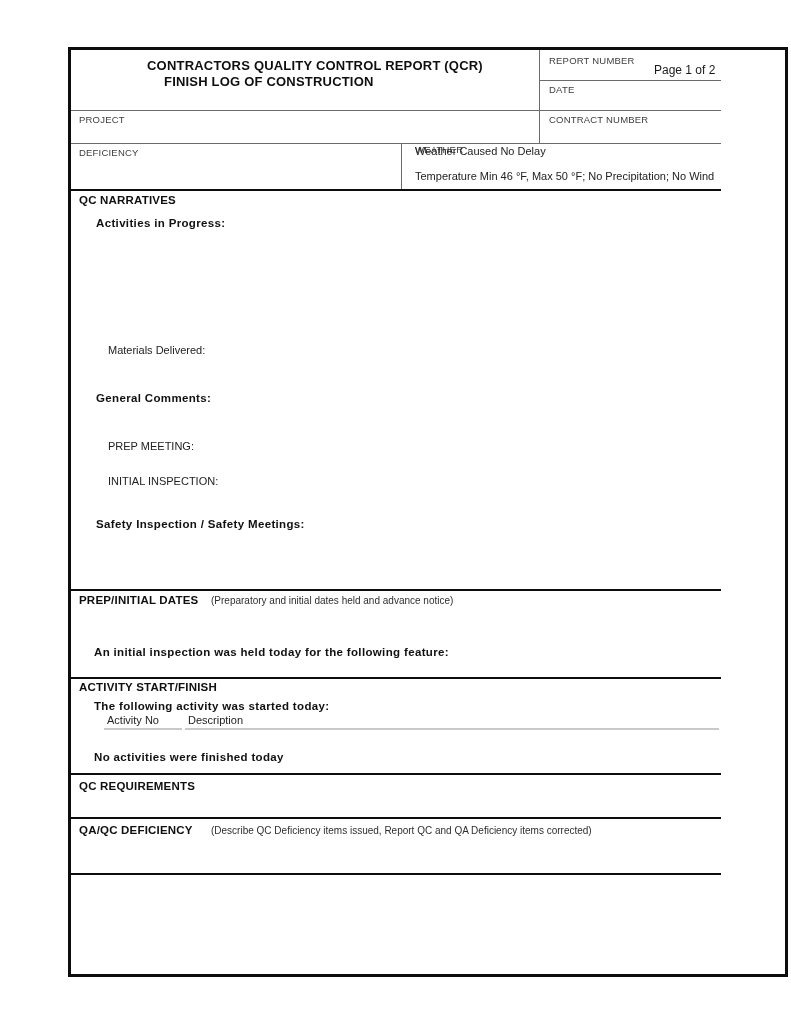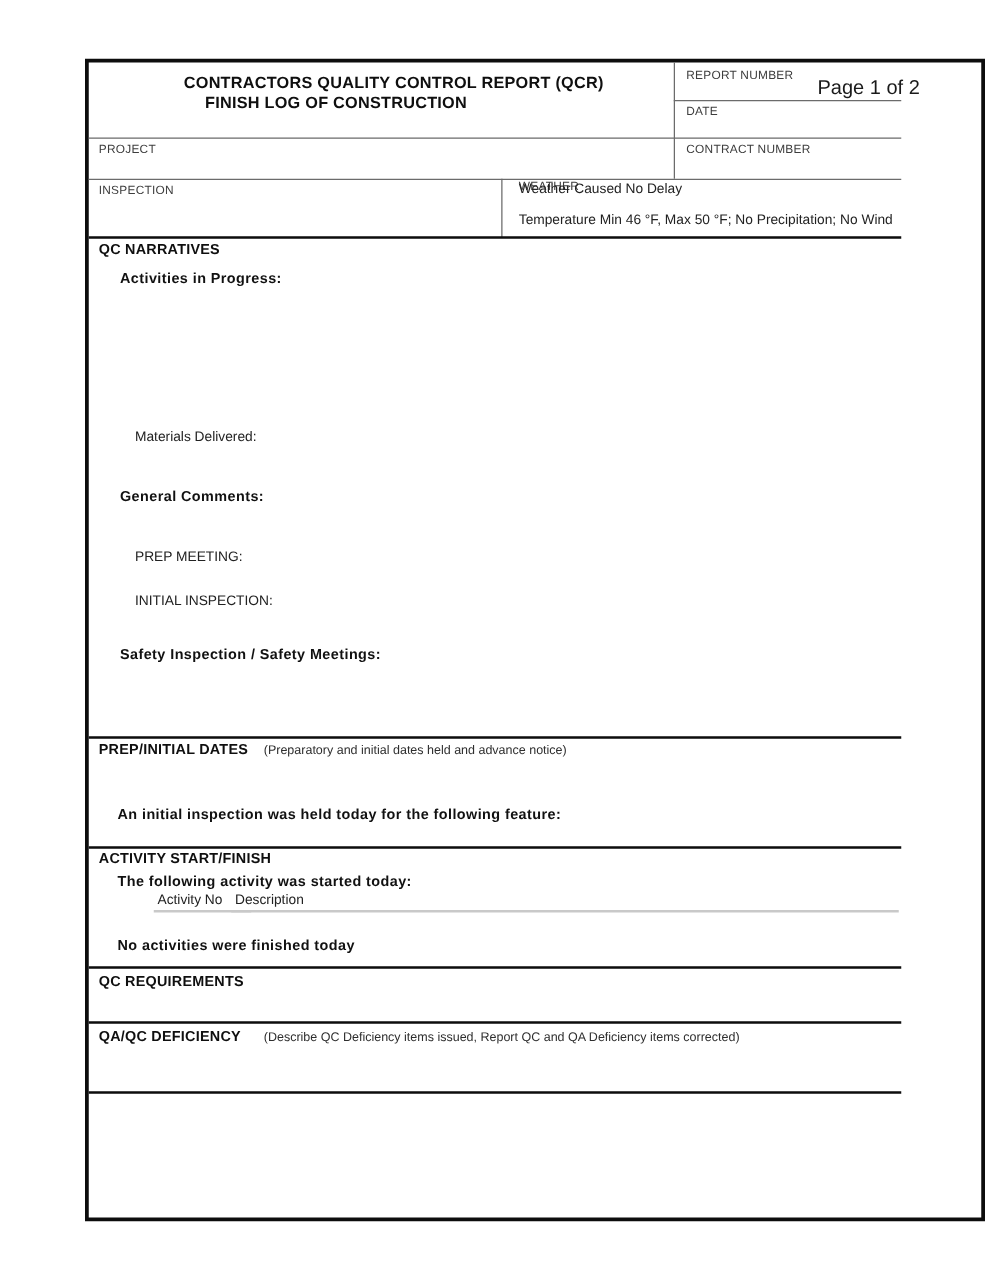--- a/index.html
+++ b/index.html
@@ -59,21 +59,21 @@
   .col-underline {
     position: absolute;
     height: 17px;
     border-bottom: 2px solid #c9c9c9;
     font-size: 11px; line-height: 14px;
     color: #222222; white-space: nowrap;
     padding-left: 3px;
   }
   .page-num {
     position: absolute;
-    font-size: 16px; line-height: 13px;
+    font-size: 12px; line-height: 13px;
     color: #1a1a1a; white-space: nowrap;
   }
 </style>
 </head>
 <body>
 
 <div class="form">
 
   <div class="vline" style="left:468px; top:0; width:1px; height:93px;"></div>
   <div class="hline" style="left:468px; top:30px; width:182px; height:1px;"></div>
@@ -91,40 +91,40 @@
   <div class="title-line" style="left:76px; top:8px;">CONTRACTORS QUALITY CONTROL REPORT (QCR)</div>
   <div class="title-line" style="left:93px; top:24px;">FINISH LOG OF CONSTRUCTION</div>
 
   <div class="lbl" style="left:478px; top:5px;">REPORT NUMBER</div>
   <div class="page-num" style="left:583px; top:14px;">Page 1 of 2</div>
   <div class="lbl" style="left:478px; top:34px;">DATE</div>
 
   <div class="lbl" style="left:8px; top:64px;">PROJECT</div>
   <div class="lbl" style="left:478px; top:64px;">CONTRACT NUMBER</div>
 
-  <div class="lbl" style="left:8px; top:97px;">INSPECTION</div>
+  <div class="lbl" style="left:8px; top:97px;">DEFICIENCY</div>
   <div class="lbl" style="left:344px; top:94px;">WEATHER</div>
   <div class="body-txt" style="left:344px; top:95px;">Weather Caused No Delay</div>
   <div class="body-txt" style="left:344px; top:119.5px;">Temperature Min 46 °F, Max 50 °F; No Precipitation; No Wind</div>
 
   <div class="sect-title" style="left:8px; top:143px;">QC NARRATIVES</div>
   <div class="bold-txt" style="left:25px; top:166px;">Activities in Progress:</div>
   <div class="body-txt" style="left:37px; top:282px;margin-top:12px;">Materials Delivered:</div>
   <div class="bold-txt" style="left:25px; top:341px;">General Comments:</div>
   <div class="body-txt" style="left:37px; top:390px;">PREP MEETING:</div>
   <div class="body-txt" style="left:37px; top:425px;">INITIAL INSPECTION:</div>
   <div class="bold-txt" style="left:25px; top:467px;">Safety Inspection / Safety Meetings:</div>
 
   <div class="sect-title" style="left:8px; top:543px;">PREP/INITIAL DATES</div>
   <div class="note-txt" style="left:140px; top:544px;">(Preparatory and initial dates held and advance notice)</div>
   <div class="bold-txt" style="left:23px; top:595px;">An initial inspection was held today for the following feature:</div>
 
   <div class="sect-title" style="left:8px; top:630px;">ACTIVITY START/FINISH</div>
   <div class="bold-txt" style="left:23px; top:649px;">The following activity was started today:</div>
-  <div class="col-underline" style="left:33px; top:663px; width:78px;margin-left:19px;">Activity No</div>
+  <div class="col-underline" style="left:33px; top:663px; width:78px;">Activity No</div>
   <div class="col-underline" style="left:114px; top:663px; width:534px;">Description</div>
   <div class="bold-txt" style="left:23px; top:700px;">No activities were finished today</div>
 
   <div class="sect-title" style="left:8px; top:729px;">QC REQUIREMENTS</div>
 
   <div class="sect-title" style="left:8px; top:773px;">QA/QC DEFICIENCY</div>
   <div class="note-txt" style="left:140px; top:774px;">(Describe QC Deficiency items issued, Report QC and QA Deficiency items corrected)</div>
 
   <div class="abs" style="left:0; top:825px; width:650px; height:99px;"></div>
 

